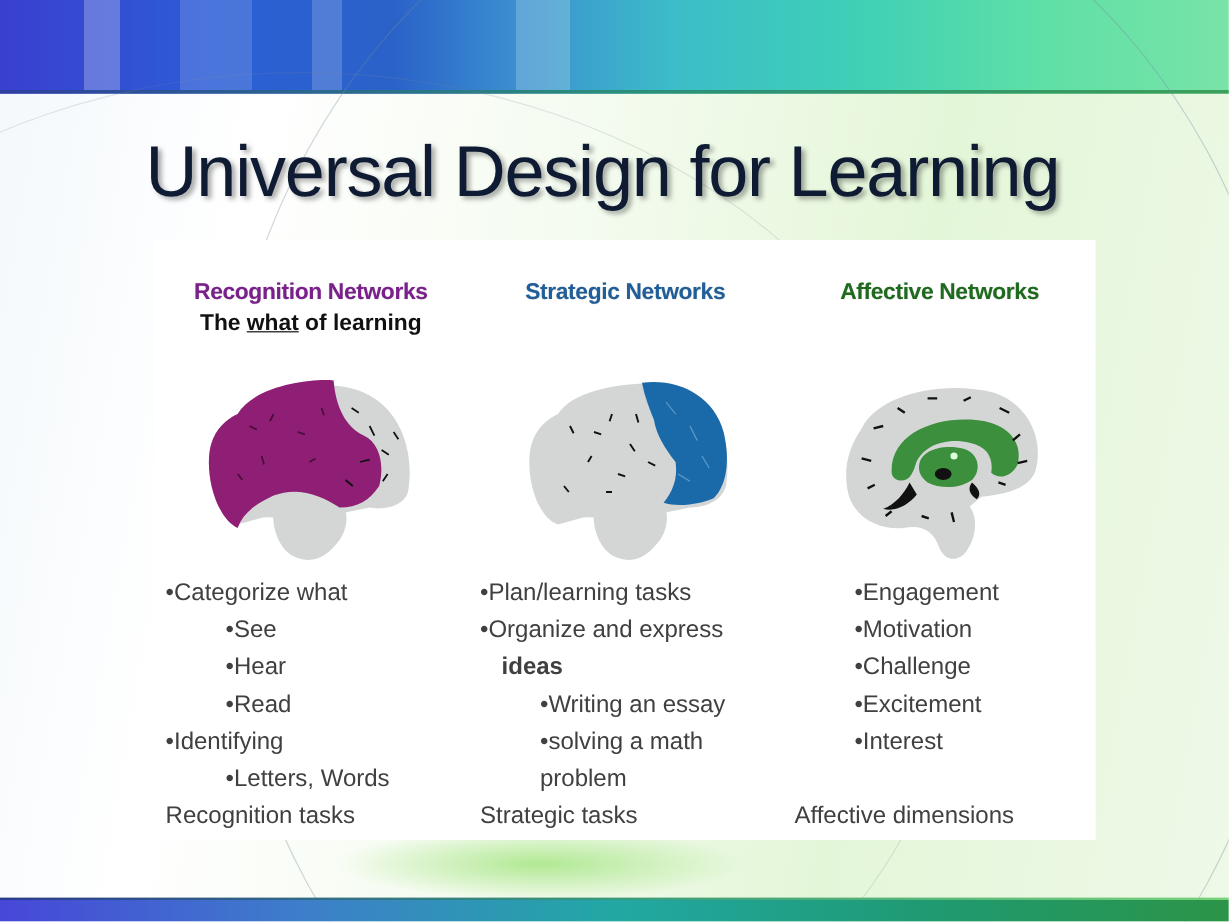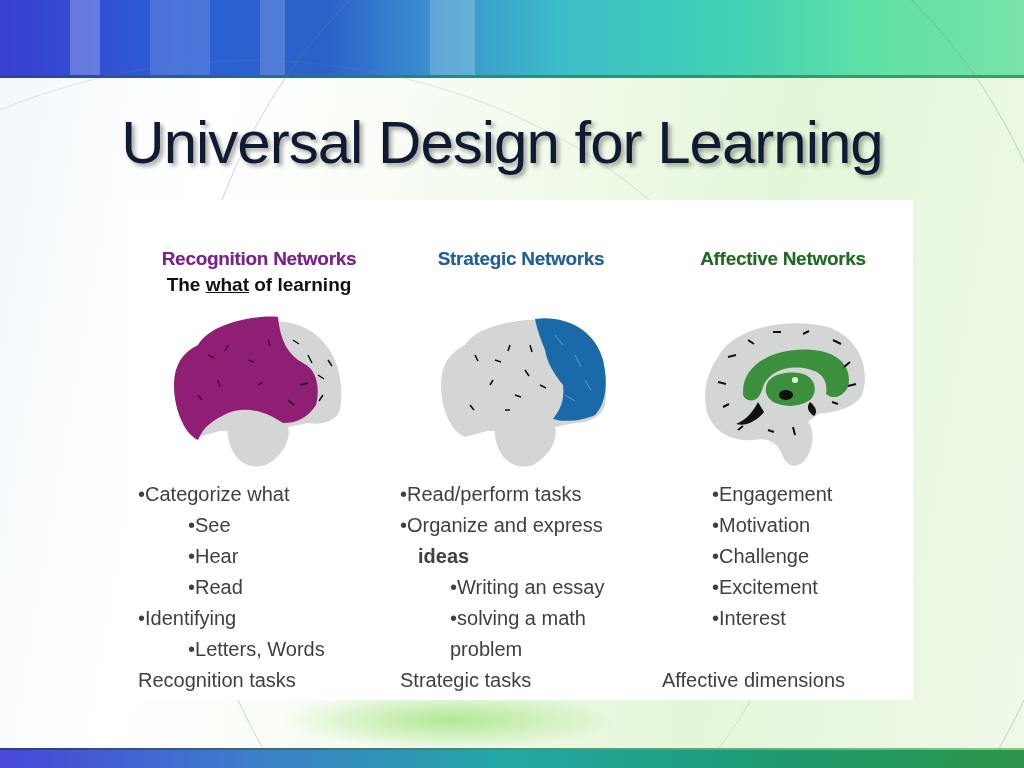--- a/index.html
+++ b/index.html
@@ -15,21 +15,21 @@
     background: linear-gradient(90deg, #4747d8 0%, #3d7fca 25%, #22a8a4 50%, #1f9a72 75%, #2b9448 100%); }
   .bottom-band::before { content:""; position:absolute; left:0; right:0; top:-2px; height:2px;
     background: linear-gradient(90deg,#2b3a8f,#3a9a7a,#7ad27a); }
   .green-glow { position:absolute; left:280px; top:690px; width:340px; height:60px;
     background: radial-gradient(ellipse at center, rgba(150,225,110,.7) 0%, rgba(190,240,160,0) 70%); }
   .swoosh { position:absolute; border:1px solid rgba(120,140,160,.35); border-radius:50%; }
   .title { position:absolute; left:0; width:1004px; top:108px; text-align:center;
     font-size:60px; color:#0f1a33; letter-spacing:-1px;
     text-shadow: 3px 3px 4px rgba(0,0,0,.35); }
   .panel { position:absolute; left:128px; top:200px; width:785px; height:500px; background:#ffffff; }
-  .col { position:absolute; top:0;margin-top:15px; }
+  .col { position:absolute; top:0; }
   .col-title { font-weight:bold; font-size:19px; text-align:center; letter-spacing:-0.3px;
     text-shadow: 0 0 1px rgba(0,0,0,.25); }
   .col-sub { font-weight:bold; font-size:19px; text-align:center; color:#111; margin-top:4px; }
   .col-sub u { }
   .brain { position:absolute; }
   .bul { position:absolute; font-size:20px; color:#404040; line-height:31px; white-space:nowrap; }
   .l1 { padding-left:0; }
   .l2 { padding-left:50px; }
   .l1b { padding-left:18px;font-weight:bold; }
 </style>
@@ -82,21 +82,21 @@
     <path d="M60 110 C60 100 90 95 110 100 C125 105 122 125 115 135 C105 148 95 155 80 150 C65 145 58 125 60 110Z" fill="#d4d6d6"></path>
     <path d="M100 4 C130 0 160 15 168 45 C174 70 170 90 160 100 C150 105 130 108 118 104 C125 95 130 85 128 70 C120 60 112 48 110 35 C106 25 102 15 100 4Z" fill="#1a6aaa"></path>
     <g stroke="#111" stroke-width="1.6" fill="none">
       <path d="M40 40 l3 6 M60 45 l6 2 M75 30 l-2 6 M90 55 l4 6 M55 70 l3 -5 M80 80 l6 2 M35 90 l4 5 M95 30 l2 7 M70 95 l5 0 M105 70 l6 3"></path>
     </g>
     <g stroke="#7fb0d8" stroke-width="1" fill="none" opacity=".7">
       <path d="M120 20 l8 10 M140 40 l6 12 M150 65 l6 10 M130 80 l10 6"></path>
     </g>
   </svg>
   <div style="position:absolute;left:272px;top:279px;">
-    <div class="bul l1" style="top:0">•Read/perform tasks</div>
+    <div class="bul l1" style="top:0">•Plan/learning tasks</div>
     <div class="bul l1" style="top:31px">•Organize and express</div>
     <div class="bul l1b" style="top:62px">  ideas</div>
     <div class="bul l2" style="top:93px">•Writing an essay</div>
     <div class="bul l2" style="top:124px">•solving a math</div>
     <div class="bul l2" style="top:155px">problem</div>
     <div class="bul l1" style="top:186px">Strategic tasks</div>
   </div>
 
   <div class="col" style="left:524px;width:262px;top:33px;">
     <div class="col-title" style="color:#1e6b1e;">Affective Networks</div>

